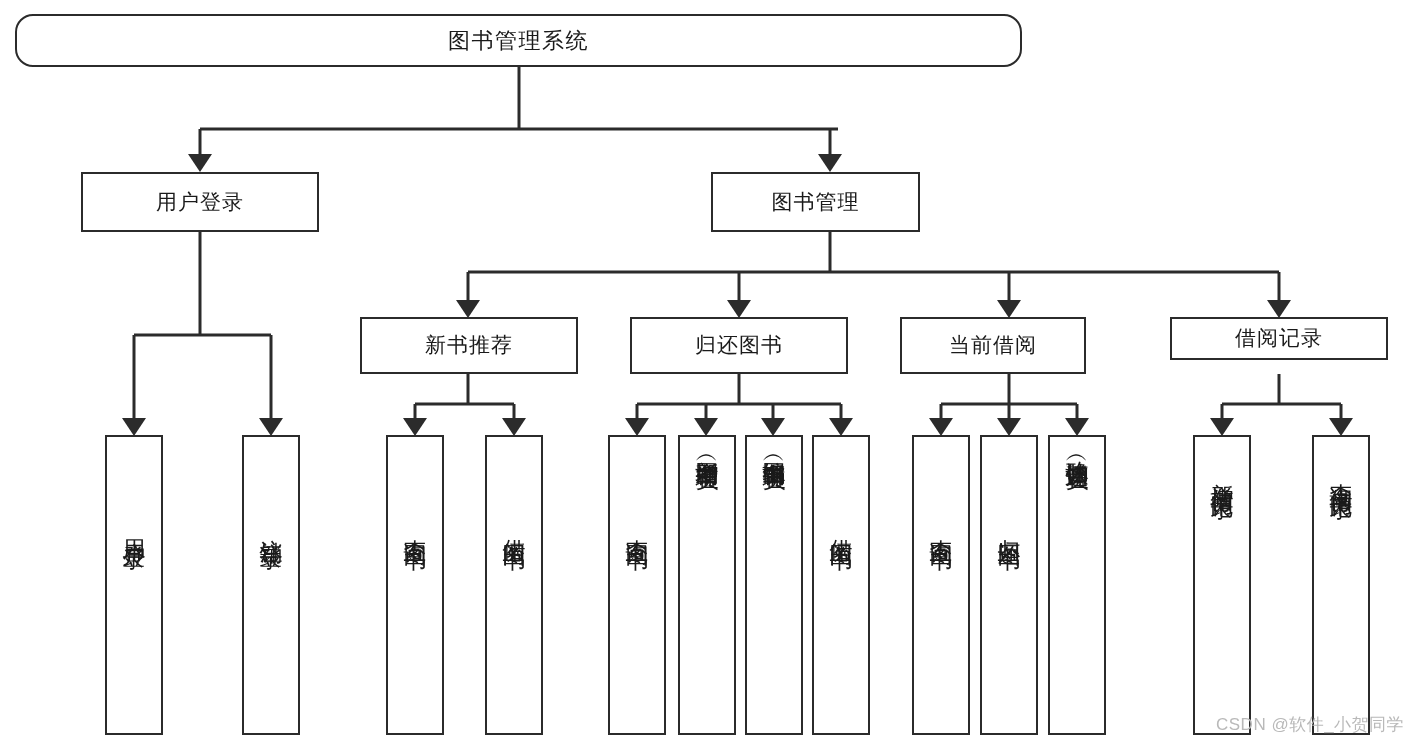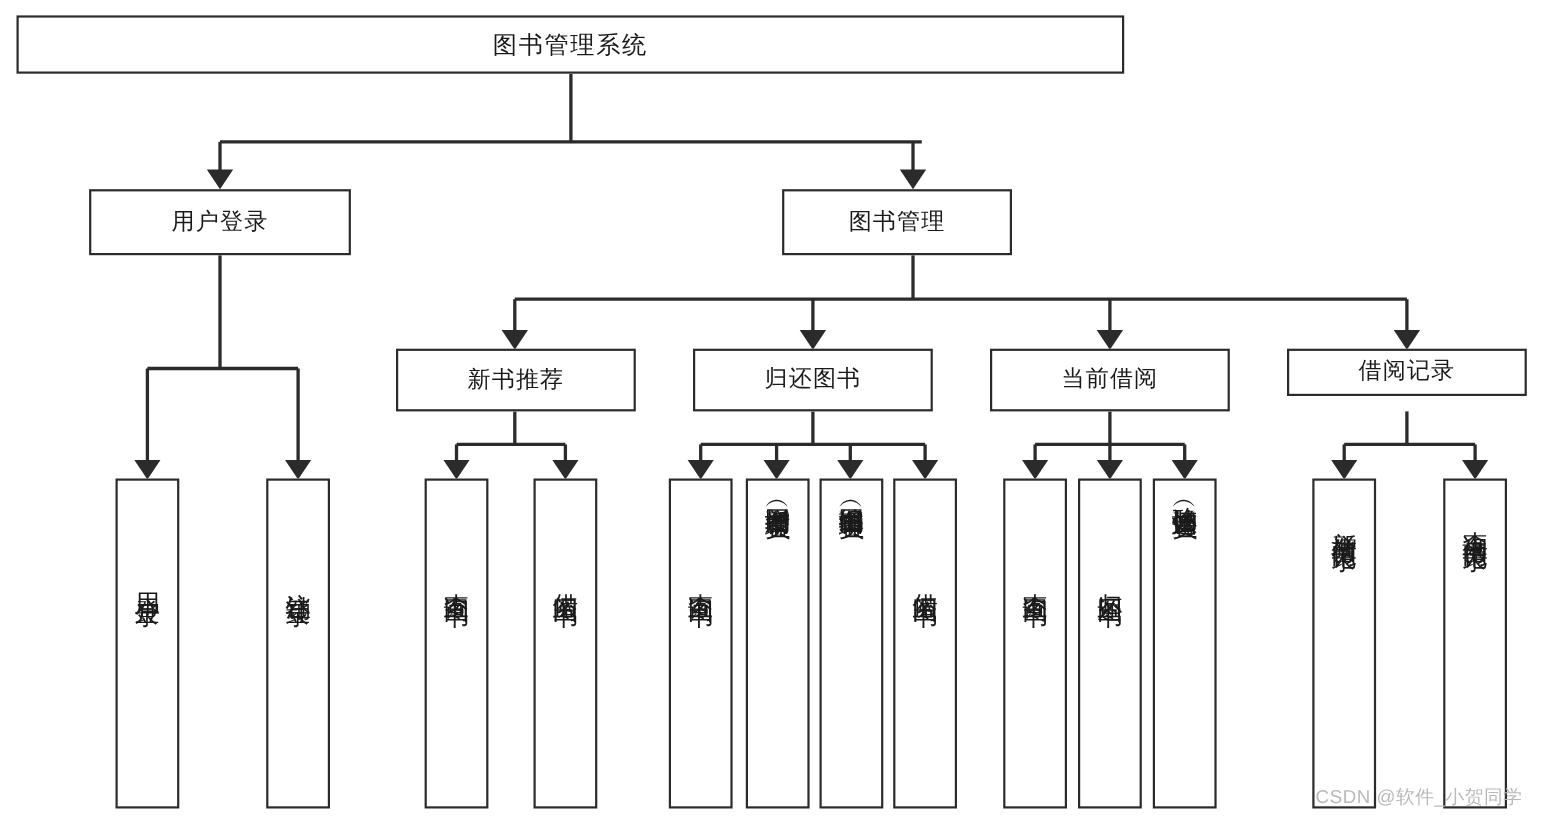--- a/index.html
+++ b/index.html
@@ -49,20 +49,21 @@
   .node.vert.mid .lbl{margin-top:78px;}
   .node.vert.mid3 .lbl{margin-top:22px;}
   .watermark{
     position:absolute;
     left:1196px;top:713px;
     font-size:17px;
     color:#b9b9b9;
     letter-spacing:0.5px;
     white-space:nowrap;
     pointer-events:none;
+    padding-left:20px;
   }
 </style>
 </head>
 <body>
 
 <div id="diagram">
 
   <svg id="wires" viewBox="0 0 1405 747" xmlns="http://www.w3.org/2000/svg">
     <defs>
       <marker id="arrow" markerWidth="10" markerHeight="10" refX="3" refY="5" orient="auto" markerUnits="strokeWidth">
@@ -106,38 +107,38 @@
       <path d="M1009,404 L1009,427" marker-end="url(#arrow)"></path>
       <path d="M1077,404 L1077,427" marker-end="url(#arrow)"></path>
 
       <path d="M1279,374 L1279,404"></path>
       <path d="M1222,404 L1341,404"></path>
       <path d="M1222,404 L1222,427" marker-end="url(#arrow)"></path>
       <path d="M1341,404 L1341,427" marker-end="url(#arrow)"></path>
     </g>
   </svg>
 
-  <div class="node root horiz" style="left:15px;top:14px;width:1007px;height:53px;">
+  <div class="node root horiz" style="left:15px;top:14px;width:1007px;height:53px;border-radius:18px;">
     <span class="lbl">图书管理系统</span>
   </div>
 
   <div class="node horiz" style="left:81px;top:172px;width:238px;height:60px;">
     <span class="lbl">用户登录</span>
   </div>
   <div class="node horiz" style="left:711px;top:172px;width:209px;height:60px;">
     <span class="lbl">图书管理</span>
   </div>
 
   <div class="node horiz" style="left:360px;top:317px;width:218px;height:57px;font-family:Liberation Serif, serif;">
     <span class="lbl">新书推荐</span>
   </div>
   <div class="node horiz" style="left:630px;top:317px;width:218px;height:57px;">
     <span class="lbl">归还图书</span>
   </div>
-  <div class="node horiz" style="left:900px;top:317px;width:218px;height:57px;">
+  <div class="node horiz" style="left:900px;top:317px;width:186px;height:57px;">
     <span class="lbl">当前借阅</span>
   </div>
   <div class="node horiz" style="left:1170px;top:317px;width:218px;height:43px;">
     <span class="lbl">借阅记录</span>
   </div>
 
   <div class="node vert mid" style="left:105px;top:435px;width:58px;height:300px;">
     <span class="lbl">用户登录</span>
   </div>
   <div class="node vert mid" style="left:242px;top:435px;width:58px;height:300px;">

